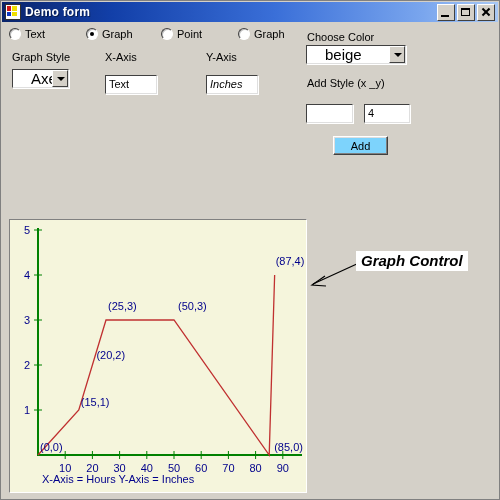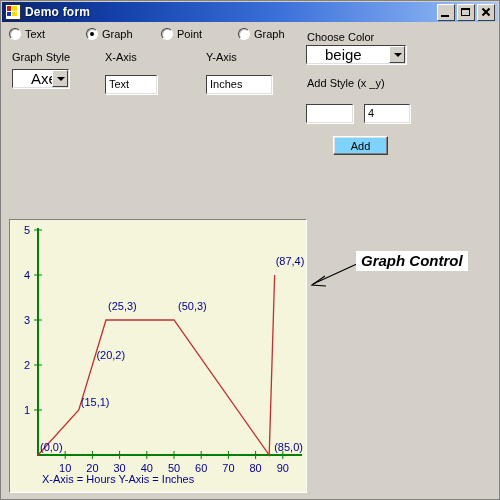--- a/index.html
+++ b/index.html
@@ -174,21 +174,21 @@
   <div class="lbl" style="left:11px;top:50px;">Graph Style</div>
   <div class="combo" style="left:11px;top:68px;width:57px;height:19px;">
     <span class="ctext">Axes</span>
     <span class="carrow"></span>
   </div>
 
   <div class="lbl" style="left:104px;top:50px;">X-Axis</div>
   <div class="tbox" style="left:104px;top:74px;width:52px;height:19px;">Text</div>
 
   <div class="lbl" style="left:205px;top:50px;">Y-Axis</div>
-  <div class="tbox" style="left:205px;top:74px;width:66px;height:19px;">Inches</div>
+  <div class="tbox" style="left:205px;top:74px;width:52px;height:19px;font-style:italic;">Inches</div>
 
   <div class="lbl" style="left:306px;top:30px;">Choose Color</div>
   <div class="combo" style="left:305px;top:44px;width:100px;height:19px;">
     <span class="ctext">beige</span>
     <span class="carrow"></span>
   </div>
 
   <div class="lbl" style="left:306px;top:76px;">Add Style (x _y)</div>
   <div class="tbox" style="left:305px;top:103px;width:46px;height:19px;padding-left:45px;">87</div>
   <div class="tbox" style="left:363px;top:103px;width:46px;height:19px;">4</div>

